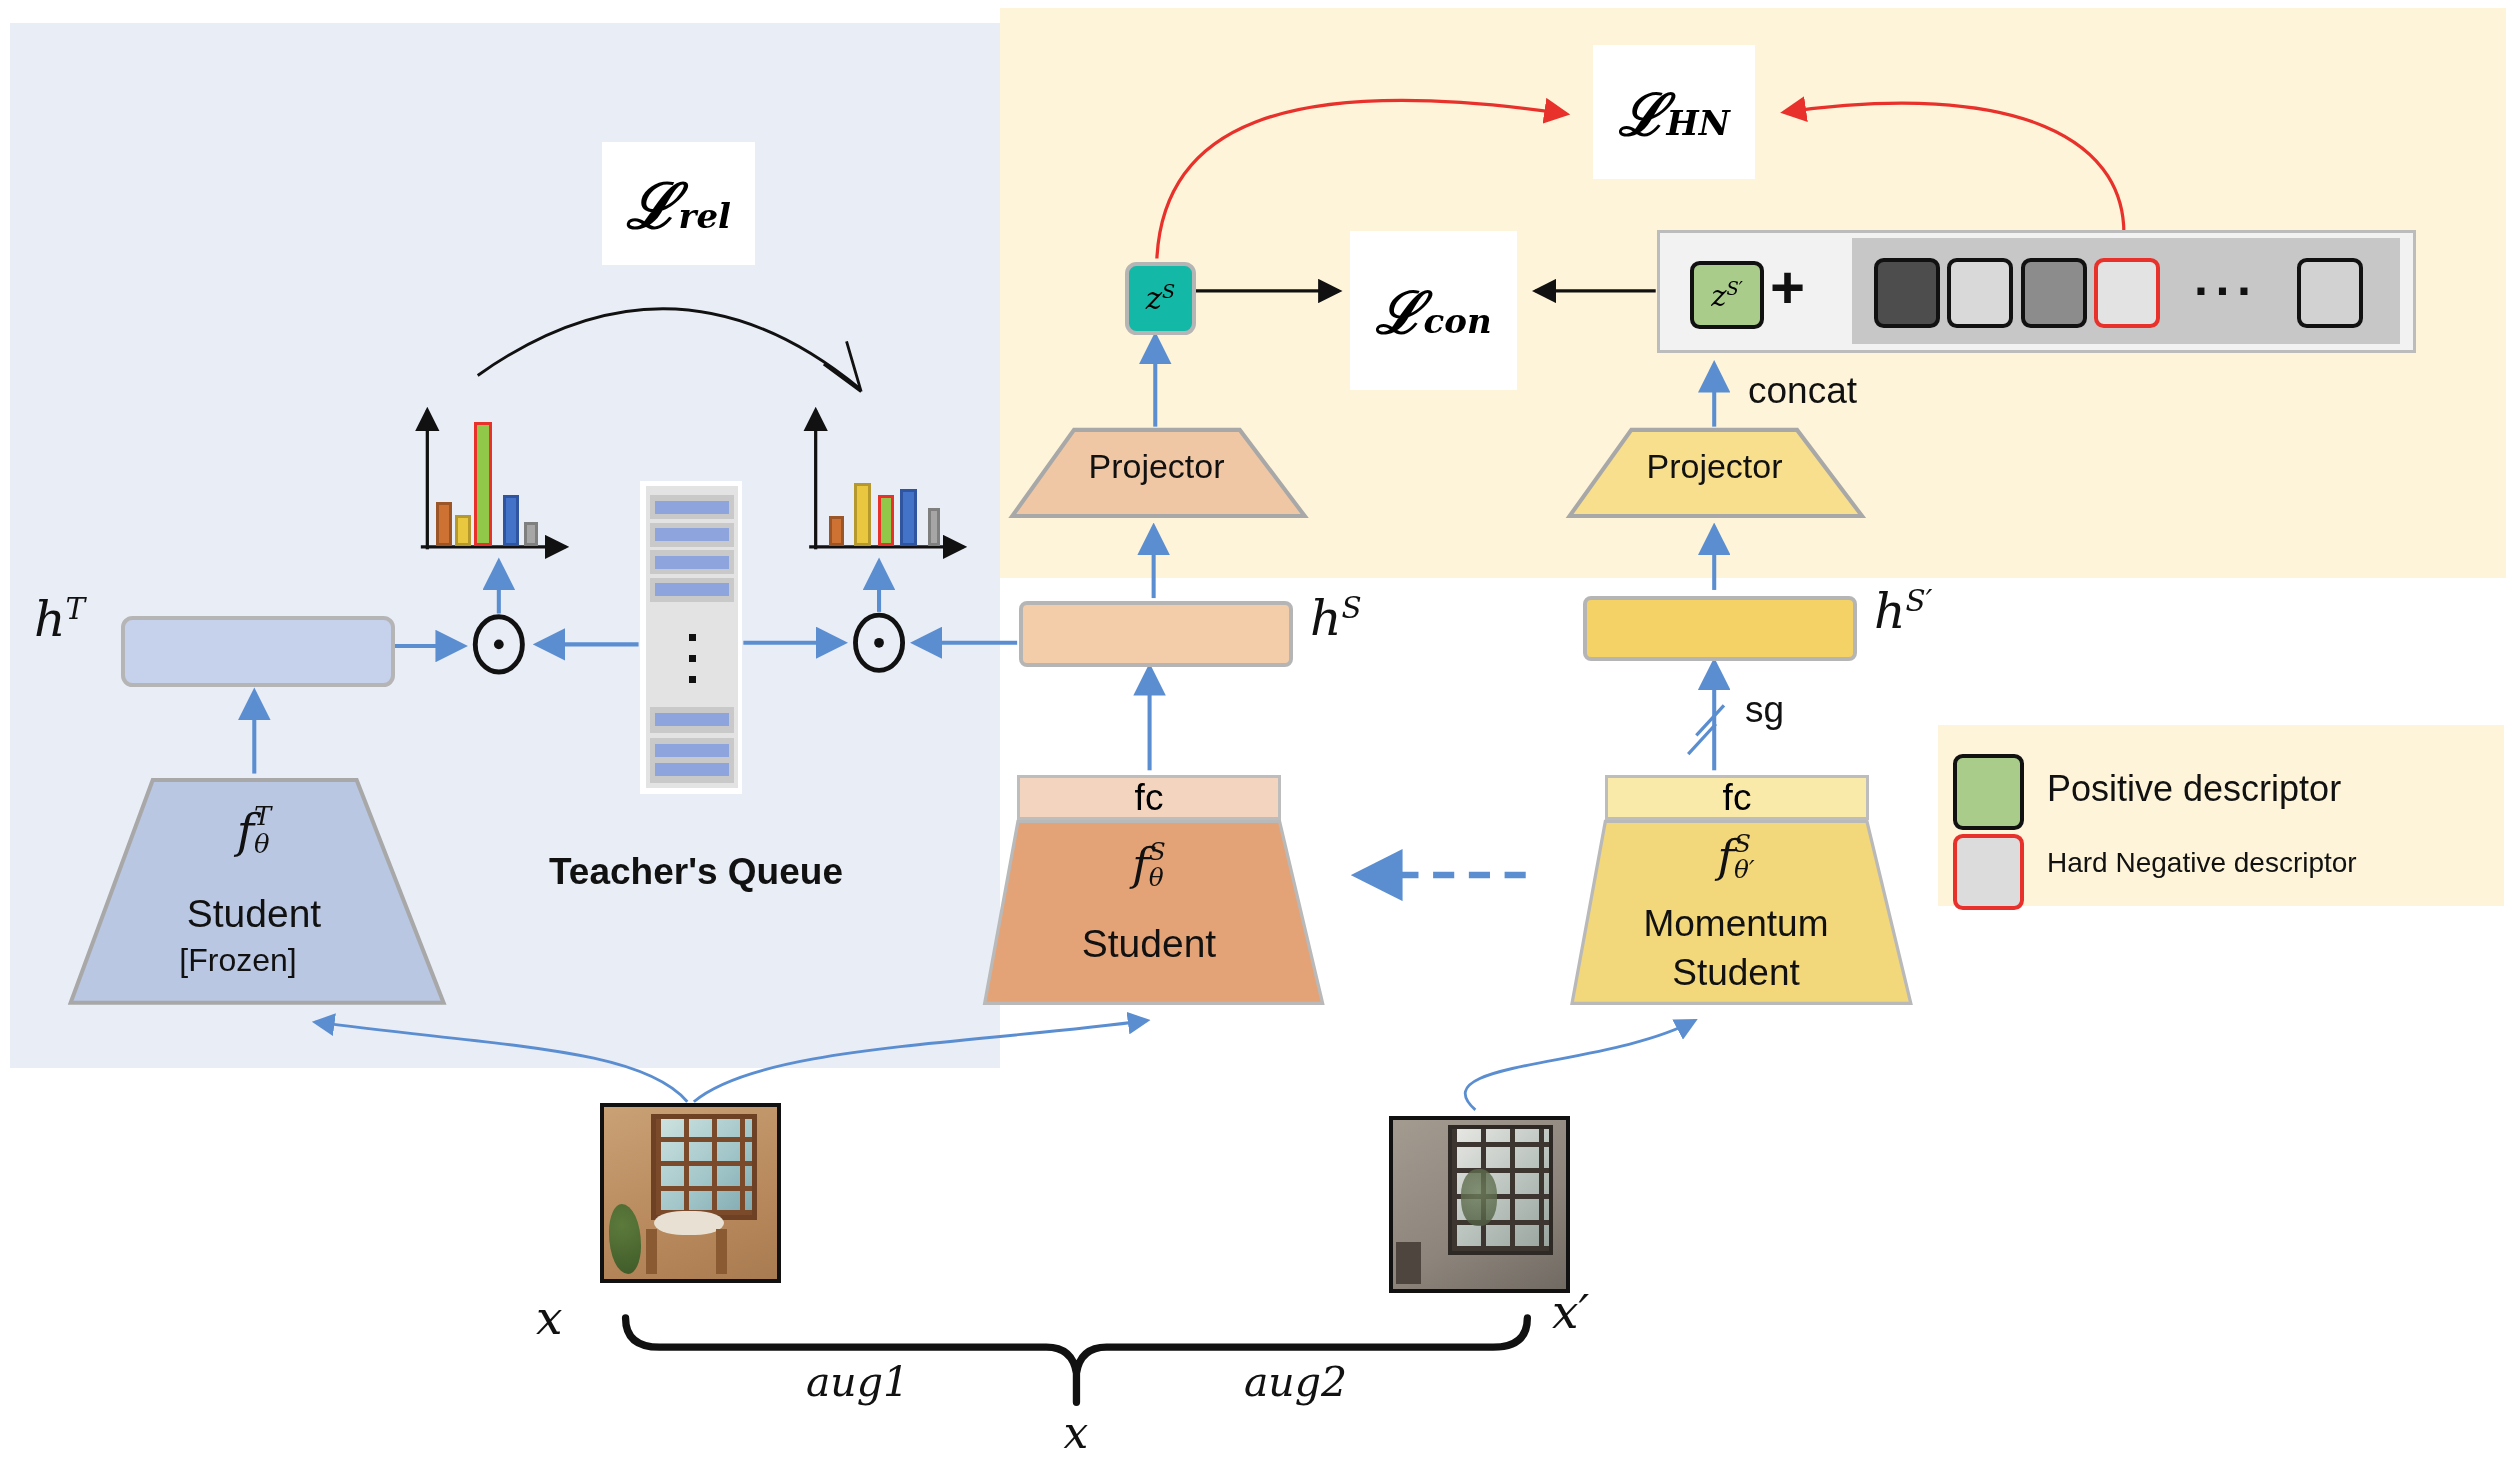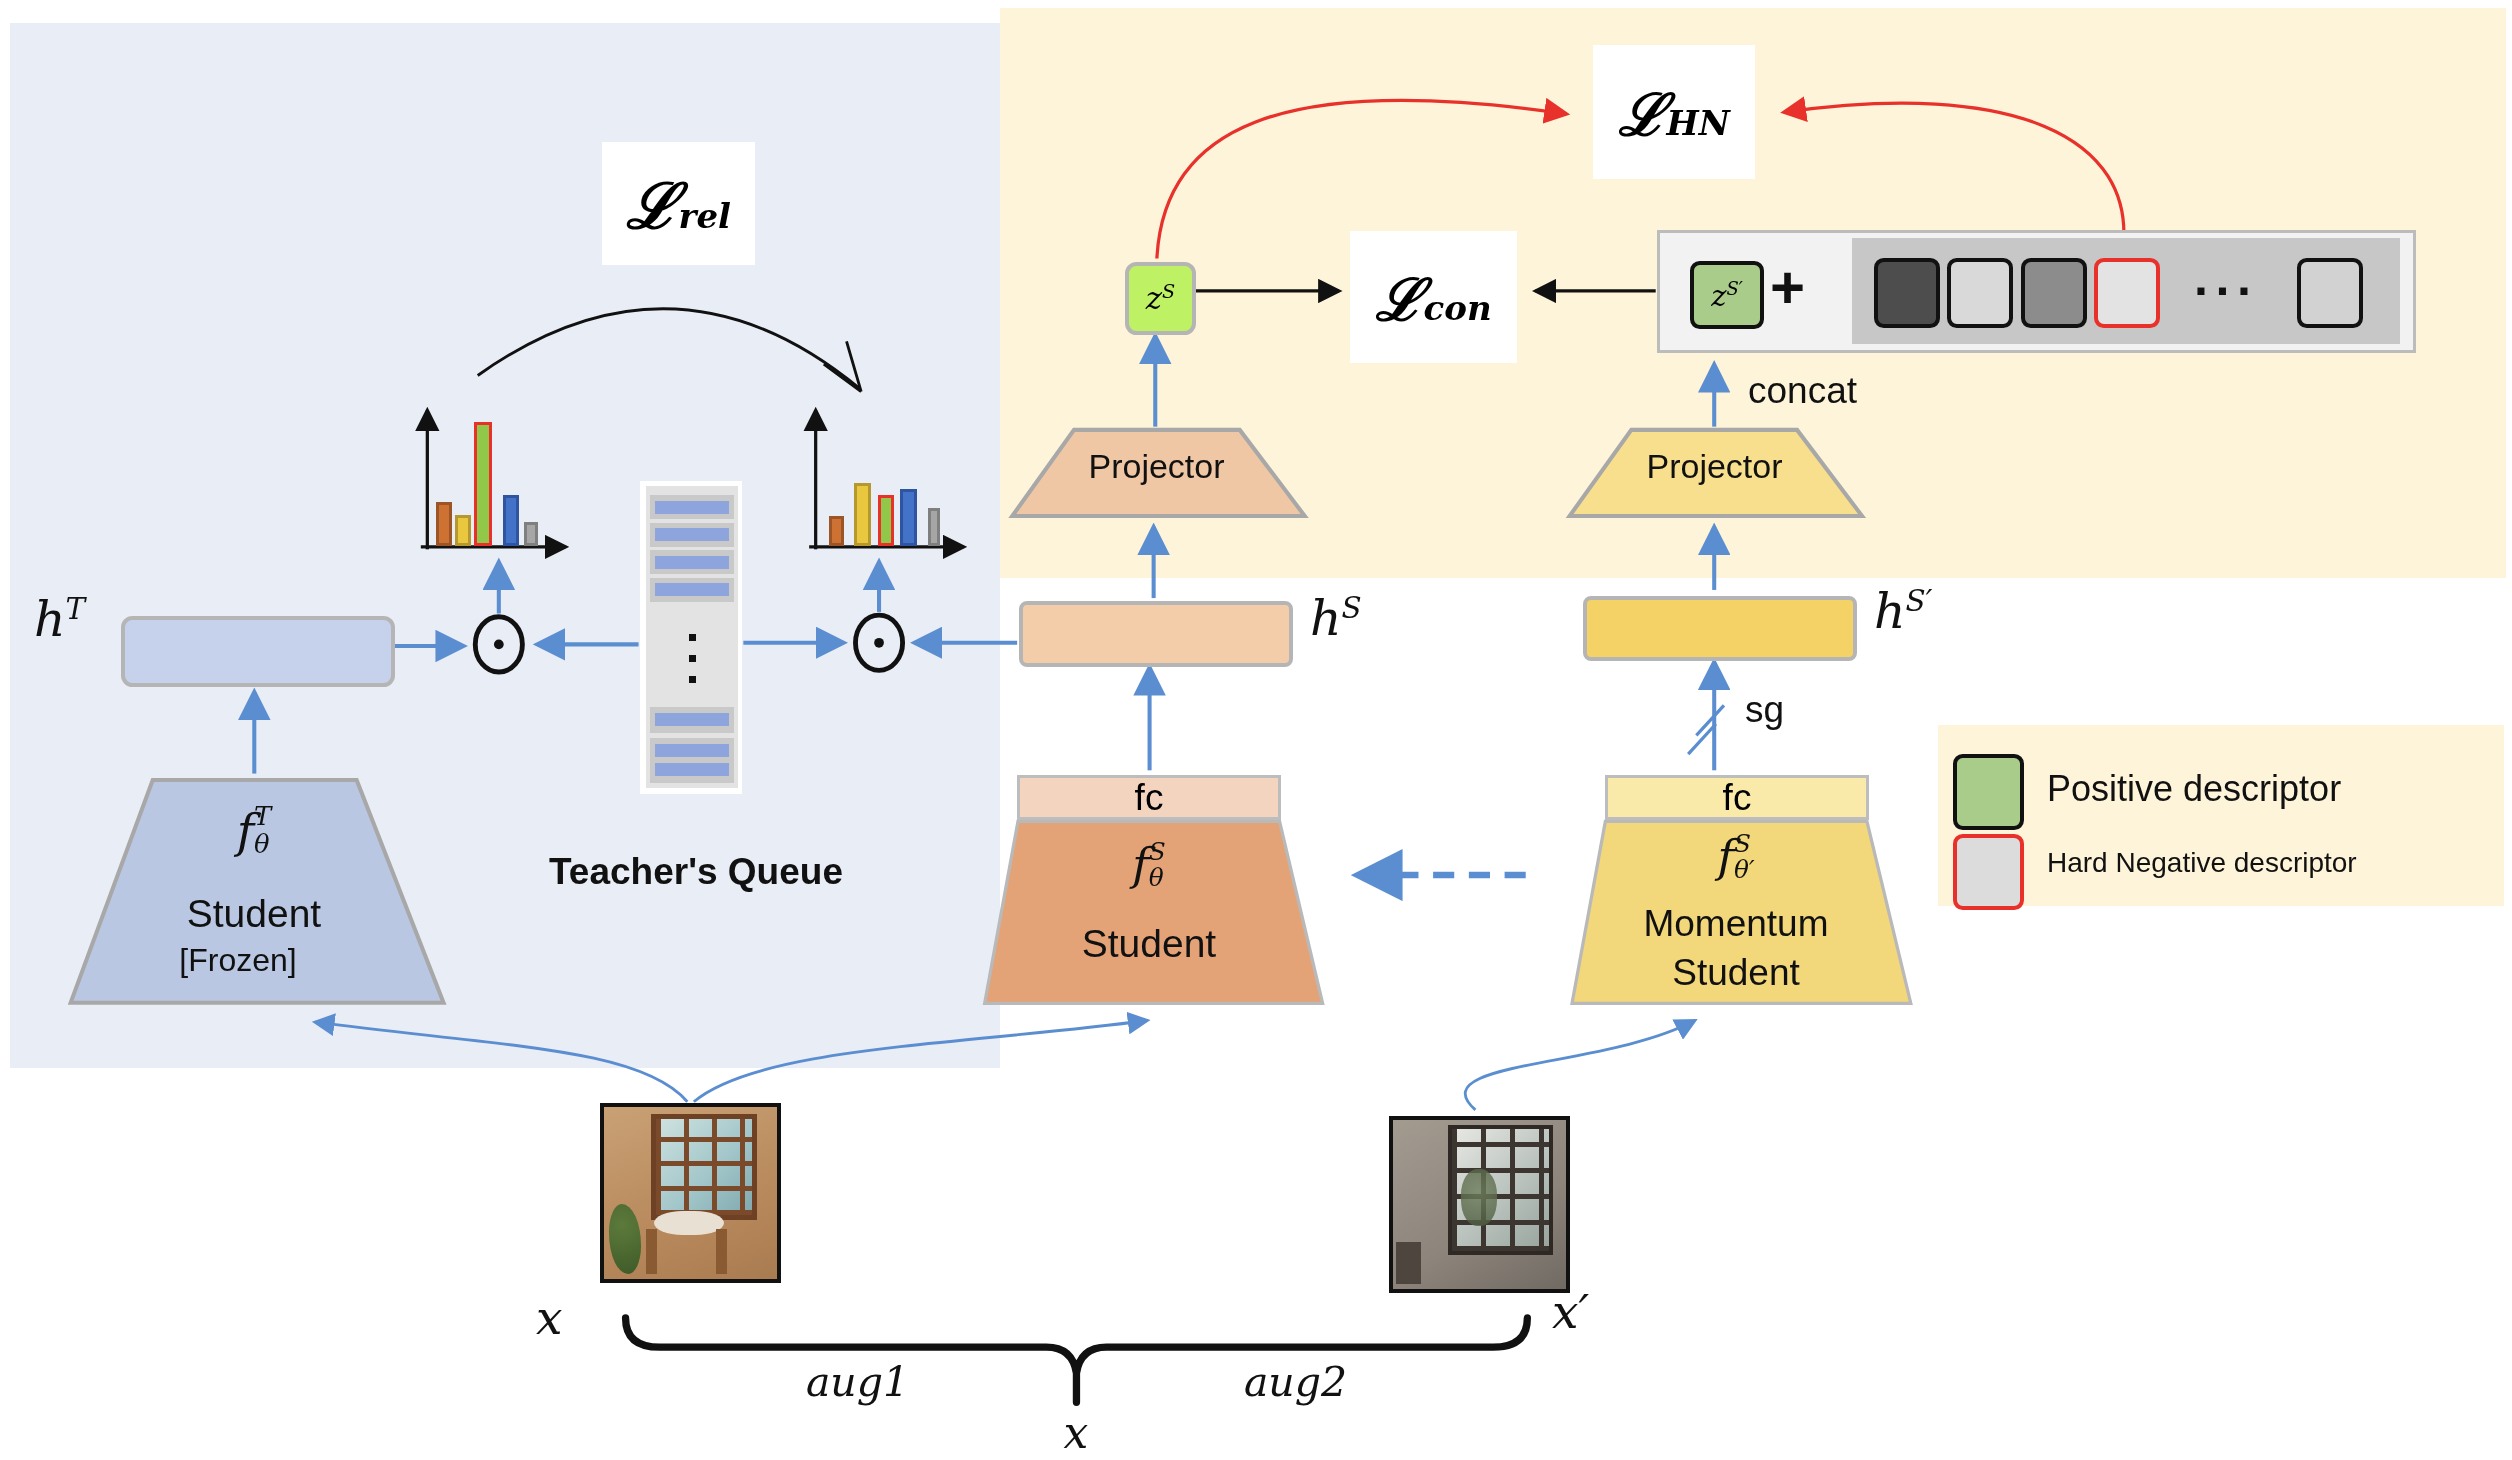--- a/index.html
+++ b/index.html
@@ -123,21 +123,21 @@
 
     <path d="M770,1622 Q770,1658 812,1658 L1288,1658 Q1320,1658 1325,1690 L1325,1726 M1880,1622 Q1880,1658 1838,1658 L1362,1658 Q1330,1658 1325,1690" stroke="#111" stroke-width="9" fill="none" stroke-linecap="round"></path>
   </svg>
 
   <div class="loss-box" style="left:602px;top:142px;width:153px;height:123px;">
     <span class="loss" style="font-size:63px;"><span>ℒ</span><span class="sub">rel</span></span>
   </div>
   <div class="loss-box" style="left:1593px;top:45px;width:162px;height:134px;">
     <span class="loss"><span>ℒ</span><span class="sub">HN</span></span>
   </div>
-  <div class="loss-box" style="left:1350px;top:231px;width:167px;height:132px;">
+  <div class="loss-box" style="left:1350px;top:231px;width:167px;height:159px;">
     <span class="loss"><span>ℒ</span><span class="sub">con</span></span>
   </div>
 
   <div class="txt math" style="left:34px;top:591px;font-size:49px;"><span>h</span><sup style="font-size:60%;">T</sup></div>
   <div class="rbox" style="left:121px;top:616px;width:266px;height:63px;background:#c6d1eb;border:4.1px solid #b5b5b5;"></div>
 
   <div class="txt math ctr" style="left:173px;top:803px;width:162px;font-size:47px;z-index:8;">
     <span>f</span>
       <span class="supsub">
         <span>T</span>
@@ -192,21 +192,21 @@
   <div class="txt math ctr" style="left:1068px;top:838px;width:162px;font-size:45px;z-index:8;">
     <span>f</span>
       <span class="supsub">
         <span>S</span>
         <span>θ</span>
       </span>
   </div>
   <div class="txt ctr" style="left:1007px;top:922px;width:284px;font-size:39px;z-index:8;">Student</div>
   <div class="txt ctr" style="left:1059px;top:447px;width:195px;font-size:34px;z-index:8;">Projector</div>
 
-  <div class="rbox ctr" style="left:1125px;top:262px;width:63px;height:65px;background:#bef264;border:4.1px solid #b5b5b5;display:flex;z-index:7;">
+  <div class="rbox ctr" style="left:1125px;top:262px;width:63px;height:65px;background:#14b8a6;border:4.1px solid #b5b5b5;display:flex;z-index:7;">
     <span class="math" style="font-size:31px;"><span>z</span><sup style="font-size:62%;">S</sup></span>
   </div>
 
   <div class="rbox" style="left:1583px;top:596px;width:266px;height:57px;background:#f5d266;border:4.1px solid #b5b5b5;border-radius:8.1px;"></div>
   <div class="txt math" style="left:1874px;top:583px;font-size:49px;"><span>h</span><sup style="font-size:60%;">S′</sup></div>
   <div class="txt" style="left:1745px;top:689px;font-size:37px;">sg</div>
 
   <div class="fcbar" style="left:1605px;top:775px;width:264px;height:45px;background:#faeaa9;border:3.2px solid #bdbdbd;box-sizing:border-box;">
       <span>fc</span>
     </div>

